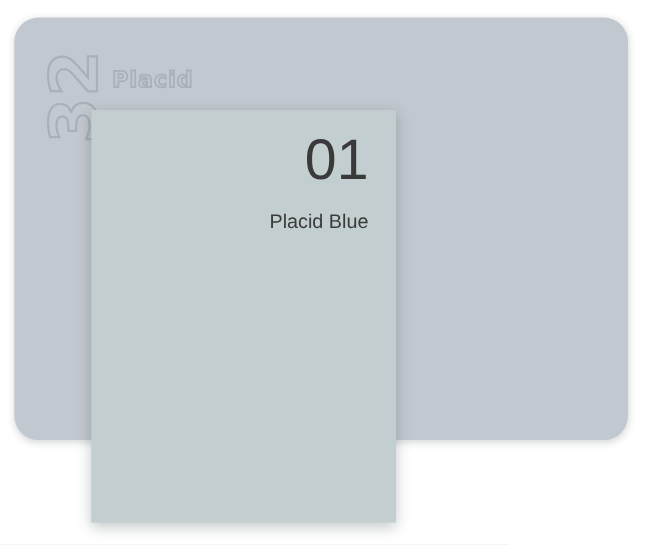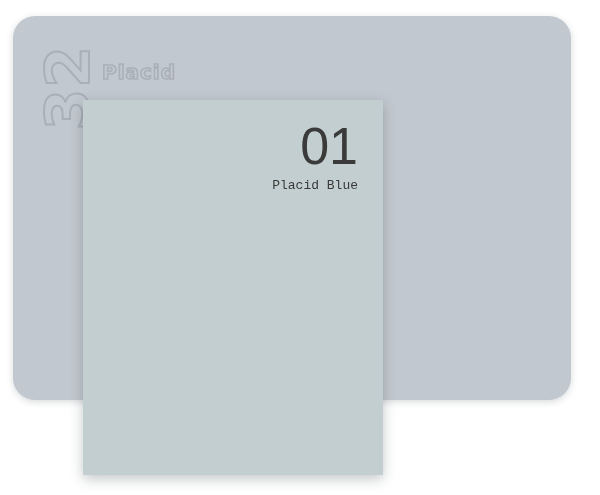--- a/index.html
+++ b/index.html
@@ -54,41 +54,40 @@
     font-size: 20px;
     line-height: 24px;
     letter-spacing: 1px;
     -webkit-text-stroke-width: 1.6px;
   }
   
   .swatch-card {
     position: absolute;
     left: 83px;
     top: 100px;
-    width: 300px;
+    width: 277px;
     height: 375px;
     background: #c2cecf;
     box-shadow: 0 4px 12px rgba(40, 55, 60, 0.28);
     z-index: 2;
     box-sizing: border-box;
     padding: 18px 25px 0 0;
     text-align: right;
   }
   .swatch-number {
     font-size: 52px;
     line-height: 56px;
     color: #383838;
     letter-spacing: 0px;
   }
   .swatch-name {
-    margin-top: 1px;
-    font-size: 13px;
+    margin-top: 17px;
+    font-size: 18px;
     line-height: 21px;
     color: #3a3a3a;
-    font-family: Liberation Mono, monospace;
   }
 </style>
 </head>
 <body>
 
 <div class="stage">
 
   <div class="base-card" style="background: rgb(194, 200, 207);">
     <div class="outline-text base-number" style="-webkit-text-stroke-color: rgb(169, 176, 184);">32</div>
     <div class="outline-text base-name" style="-webkit-text-stroke-color: rgb(169, 176, 184);">Placid</div>

